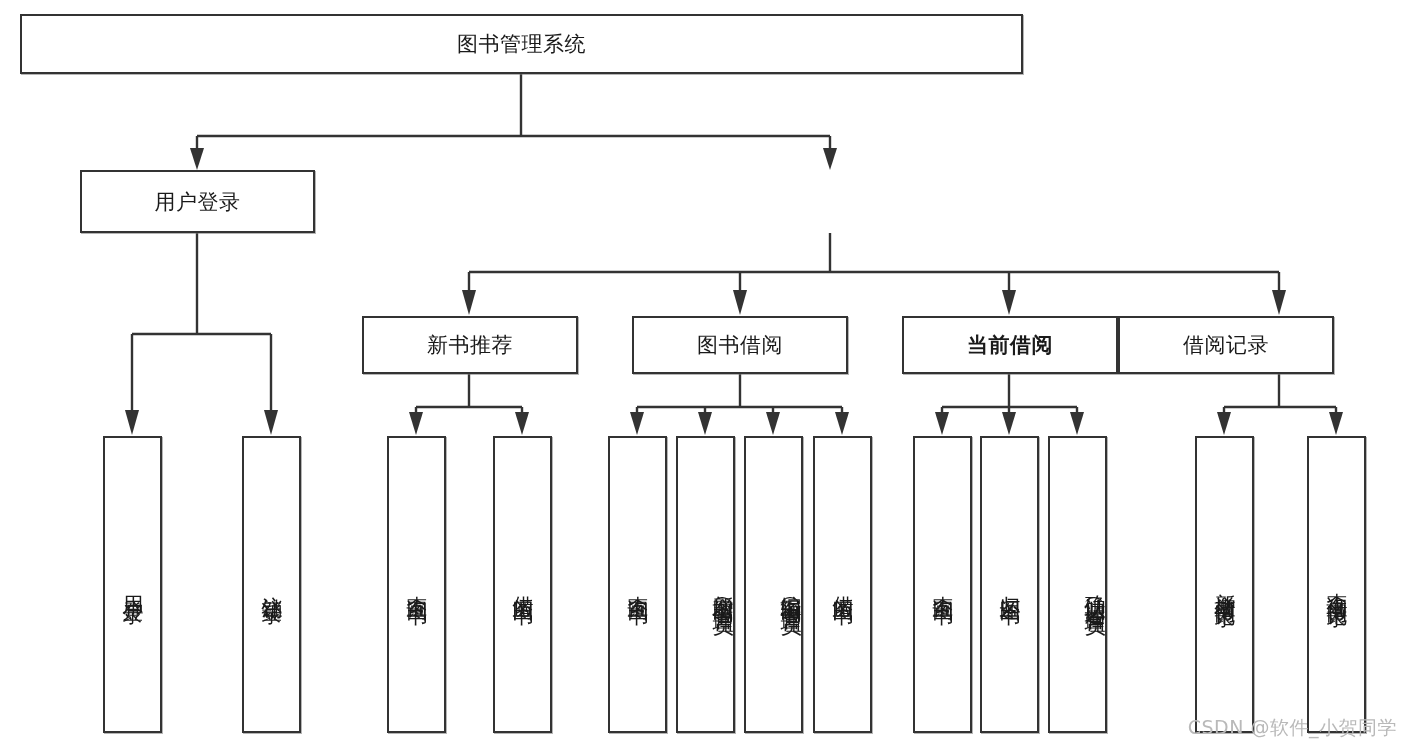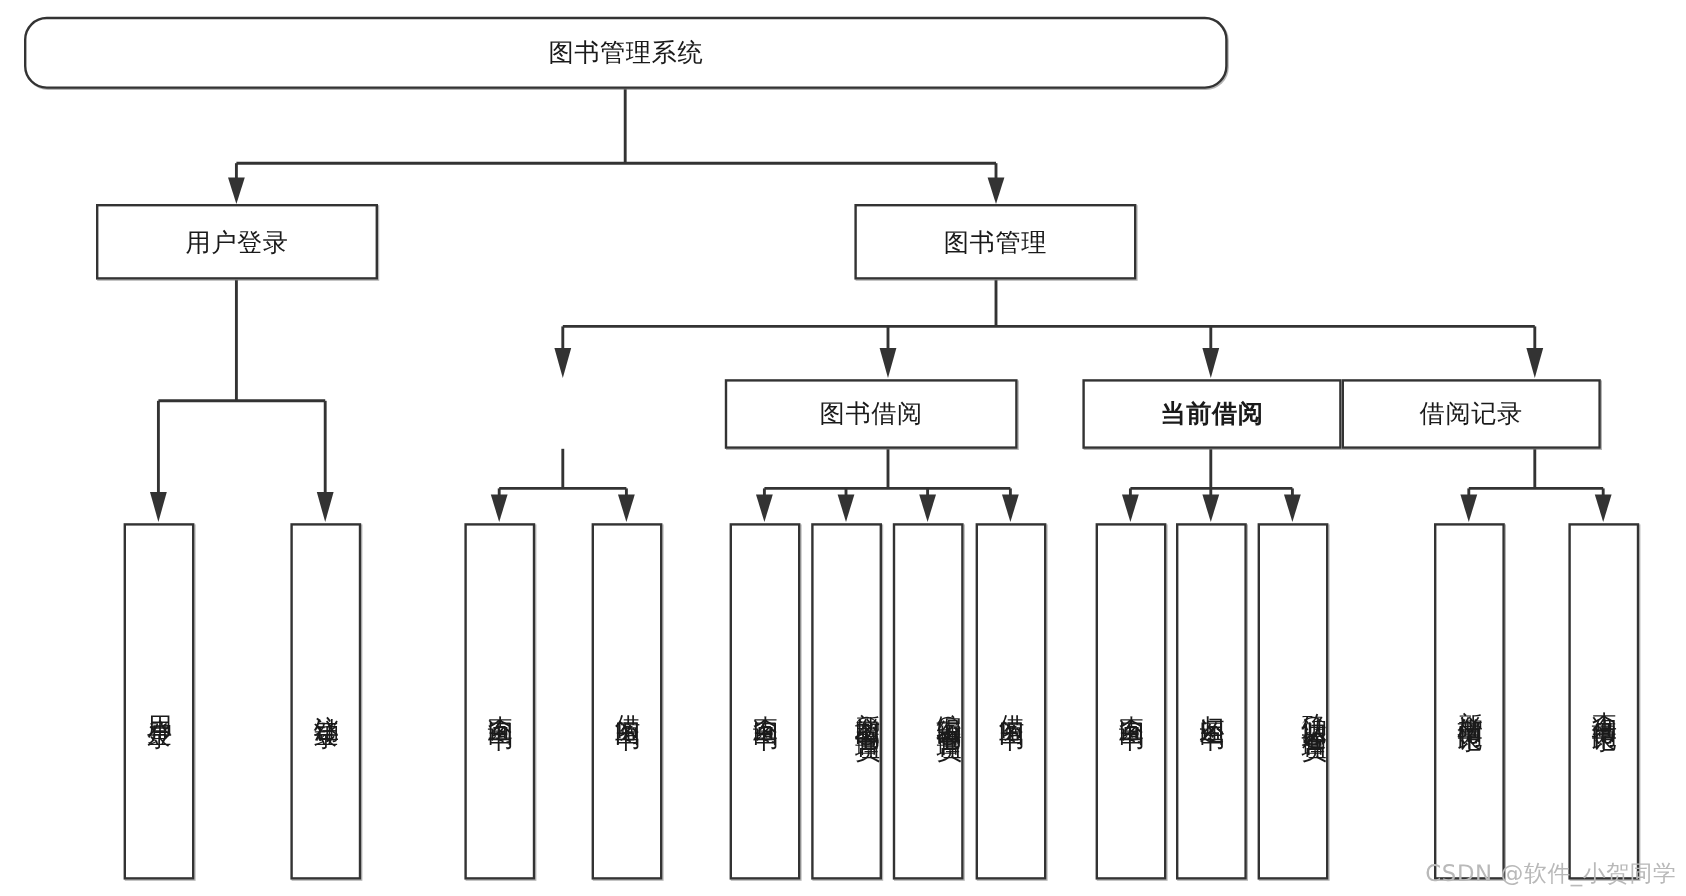--- a/index.html
+++ b/index.html
@@ -144,32 +144,32 @@
     <polygon class="arrow-head" points="1077,435 1070,412 1084,412"></polygon>
 
     <line class="conn" x1="1279" y1="374" x2="1279" y2="407"></line>
     <line class="conn" x1="1224" y1="407" x2="1336" y2="407"></line>
     <line class="conn" x1="1224" y1="407" x2="1224" y2="418"></line>
     <line class="conn" x1="1336" y1="407" x2="1336" y2="418"></line>
     <polygon class="arrow-head" points="1224,435 1217,412 1231,412"></polygon>
     <polygon class="arrow-head" points="1336,435 1329,412 1343,412"></polygon>
   </svg>
 
-  <div class="node-box" style="left:20px; top:14px; width:1003px; height:60px;border-radius:19px;">
+  <div class="node-box" style="left:20px; top:14px; width:1003px; height:60px;">
     <span class="node-label-h">图书管理系统</span>
   </div>
 
   <div class="node-box" style="left:80px; top:170px; width:235px; height:63px;">
     <span class="node-label-h">用户登录</span>
   </div>
-  <div class="node-box" style="left:712px; top:170px; width:235px; height:63px;">
-    <span class="node-label-h">图书管理</span>
-  </div>
-
-  <div class="node-box" style="left:604px; top:316px; width:244px; height:58px;">
+
+  <div class="node-box" style="left:362px; top:316px; width:216px; height:58px;">
+    <span class="node-label-h">新书推荐</span>
+  </div>
+  <div class="node-box" style="left:632px; top:316px; width:216px; height:58px;">
     <span class="node-label-h">图书借阅</span>
   </div>
   <div class="node-box" style="left:902px; top:316px; width:216px; height:58px;font-weight:bold;">
     <span class="node-label-h">当前借阅</span>
   </div>
   <div class="node-box" style="left:1118px; top:316px; width:216px; height:58px;">
     <span class="node-label-h">借阅记录</span>
   </div>
 
   <div class="node-box" style="left:103px; top:436px; width:59px; height:297px;">

